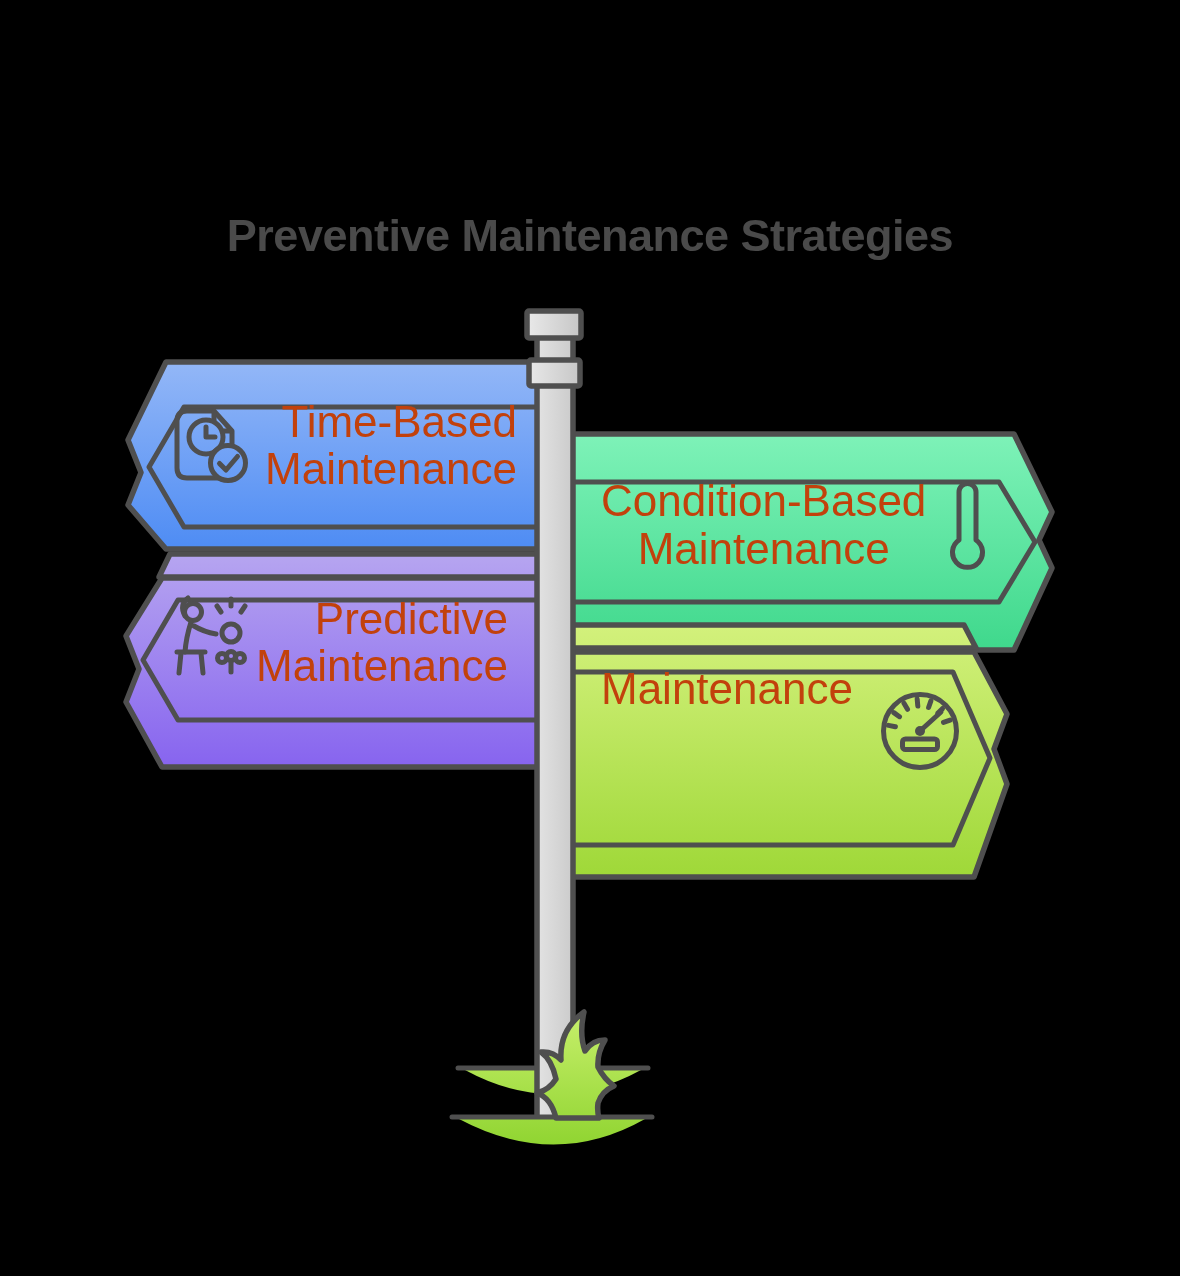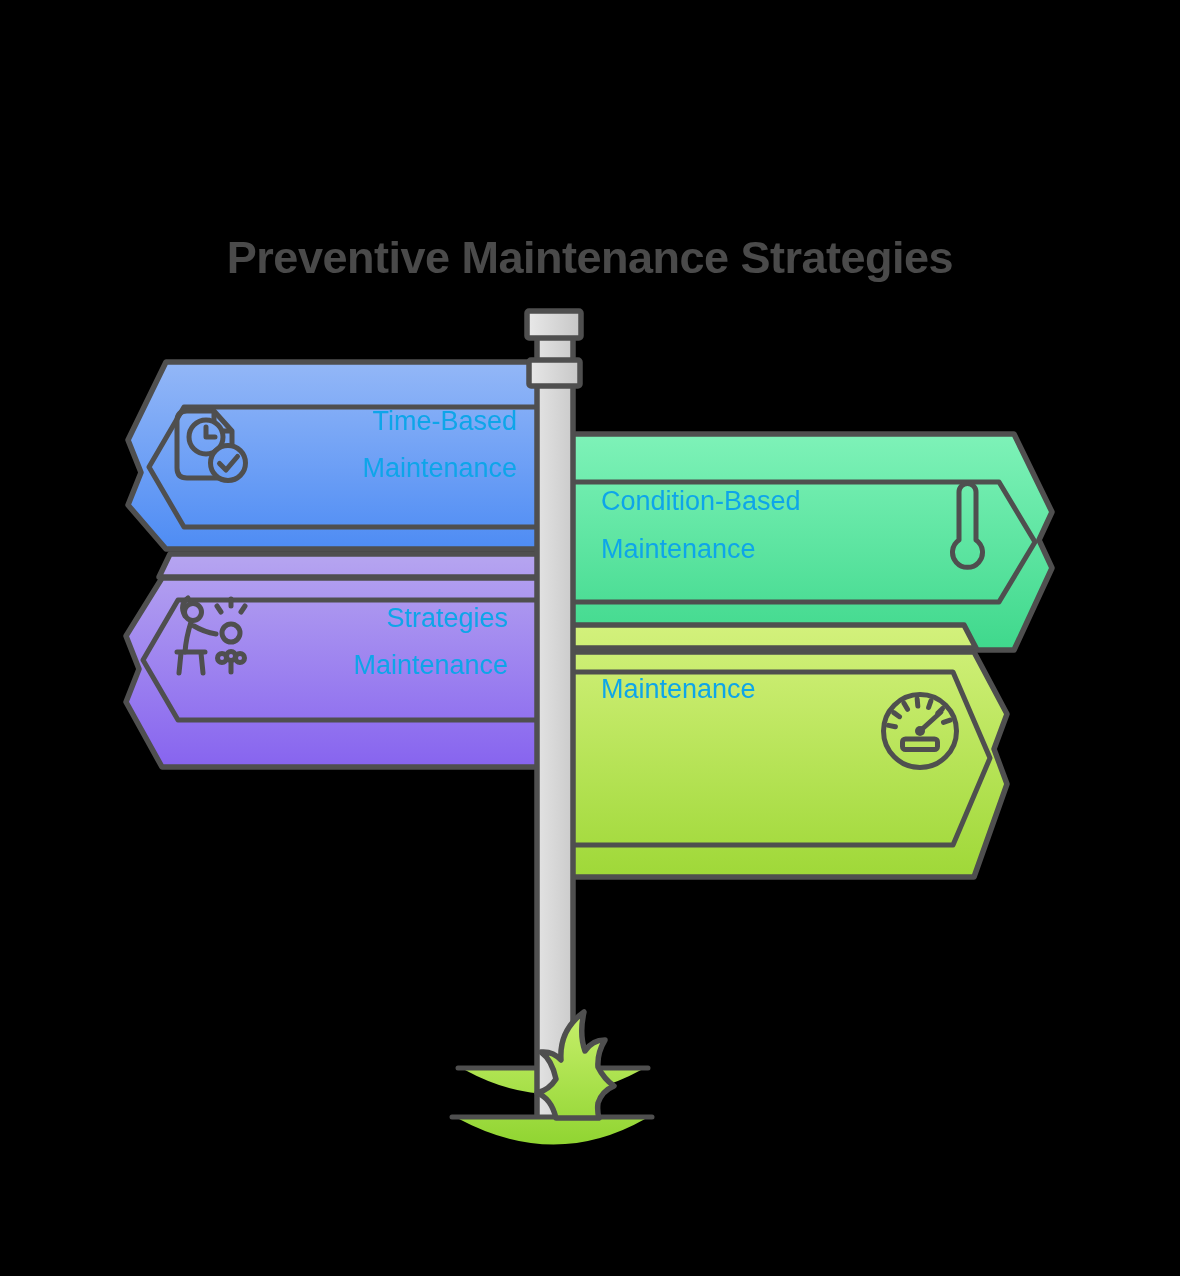--- a/index.html
+++ b/index.html
@@ -5,25 +5,24 @@
   html,body{margin:0;padding:0;background:#000;}
   .canvas{
     position:relative;width:1180px;height:1276px;background:#000;
     font-family:"Liberation Sans",sans-serif;overflow:hidden;
   }
   .art{position:absolute;left:0;top:0;}
   .page-title{
     position:absolute;top:210px;left:0;width:100%;
     text-align:center;font-size:45px;font-weight:700;color:#4a4a4a;
     letter-spacing:-0.5px;
-    margin-top:22px;
   }
-  .sign-label{position:absolute;color:#0ea5e9;font-size:27px;font-weight:400;white-space:nowrap;}
+  .sign-label{position:absolute;color:#c2410c;font-size:44px;font-weight:400;white-space:nowrap;}
   .sign-label.pt-left{text-align:right;}
-  .sign-label.pt-right{text-align:left;}
+  .sign-label.pt-right{text-align:center;}
   .lbl-time{right:663px;top:398px;line-height:47px;}
   .lbl-cond{left:601px;top:477px;line-height:48px;}
   .lbl-pred{right:672px;top:595px;line-height:47px;}
   .lbl-perf{left:601px;top:664px;line-height:50px;}
   .shape{stroke:#4f4f4f;stroke-width:5.5;stroke-linejoin:round;}
   .inner{fill:none;stroke:#4f4f4f;stroke-width:5;stroke-linejoin:round;}
   .icon{fill:none;stroke:#4f4f4f;stroke-width:5;stroke-linecap:round;stroke-linejoin:round;}
   .icon-fill{stroke:#4f4f4f;stroke-width:5;stroke-linecap:round;stroke-linejoin:round;}
   .gline{stroke:#4f4f4f;stroke-width:5;stroke-linecap:round;}
 </style>
@@ -152,21 +151,21 @@
     <div>Time-Based</div>
     <div>Maintenance</div>
   </div>
 
   <div class="sign-label pt-right lbl-cond">
     <div>Condition-Based</div>
     <div>Maintenance</div>
   </div>
 
   <div class="sign-label pt-left lbl-pred">
-    <div>Strategies</div>
+    <div>Predictive</div>
     <div>Maintenance</div>
   </div>
 
   <div class="sign-label pt-right lbl-perf">
     <div>Maintenance</div>
   </div>
 
 </div>
 
 </body></html>

